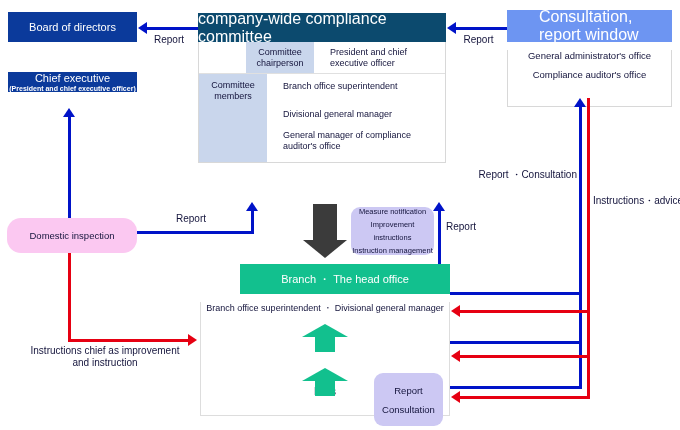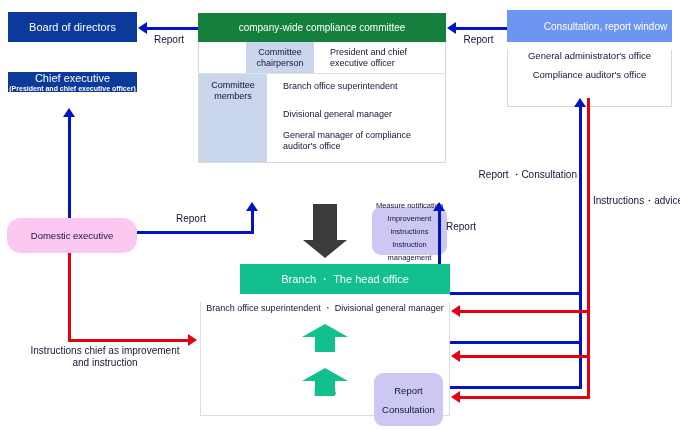--- a/index.html
+++ b/index.html
@@ -6,35 +6,35 @@
   #canvas{
     position:relative;width:680px;height:430px;background:#ffffff;
     font-family:"Liberation Sans", sans-serif;color:#14143c;overflow:hidden;
   }
   .abs{position:absolute;box-sizing:border-box;}
   
   .navybox{background:#0b3a9b;color:#ffffff;display:flex;flex-direction:column;
     align-items:center;justify-content:center;text-align:center;font-size:11px;}
   .navybox .sub{font-size:7px;font-weight:bold;margin-top:1px;}
   
-  .cm-header{background:#15803d;color:#fff;display:flex;align-items:center;
-    justify-content:center;font-size:10px;}
+  .cm-header{background:#0c4a6e;color:#fff;display:flex;align-items:center;
+    justify-content:center;font-size:16px;}
   .cm-table{border:1px solid #d8d8d8;border-top:none;background:#fff;}
   .cm-row{display:flex;border-top:1px solid #e0e0e0;}
   .cm-row:first-child{border-top:none;padding-left:47px;}
   .cm-left{width:64px;background:#c9d6ec;border-right:2px solid #ffffff;
     font-size:9px;display:flex;align-items:center;justify-content:center;
     text-align:center;line-height:11px;padding:2px;}
   .cm-left.top{align-items:flex-start;padding-top:6px;}
   .cm-right{flex:1;font-size:9px;line-height:11px;padding-left:14px;}
   .cm-right p{margin:0;}
   .vcenter{display:flex;flex-direction:column;justify-content:center;}
   
   .cons-header{background:#6d95f2;color:#fff;display:flex;align-items:center;
-    justify-content:center;font-size:10px;padding-left:32px;}
+    justify-content:center;font-size:16px;padding-left:32px;}
   .cons-body{background:#fff;border:1px solid #d8d8d8;border-top:none;
     text-align:center;font-size:9.5px;}
   .cons-body p{margin:8px 0 0 0;}
   
   .pinkbox{background:#fbc8f1;border-radius:14px;display:flex;align-items:center;
     justify-content:center;font-size:9.5px;}
   .purplebox{background:#ccc8f3;border-radius:9px;display:flex;flex-direction:column;
     align-items:center;justify-content:center;text-align:center;}
   .purplebox.small{font-size:7.5px;line-height:13px;}
   .purplebox.med{font-size:9.5px;line-height:19px;}
@@ -107,24 +107,24 @@
 
   <div class="abs" style="left:507px;top:10px;width:165px;">
     <div class="cons-header" style="height:32px;">Consultation, report window</div>
     <div class="cons-body" style="height:56px;">
       <p>General administrator's office</p>
       <p>Compliance auditor's office</p>
     </div>
   </div>
 
   <div class="abs pinkbox" style="left:7px;top:218px;width:130px;height:35px;">
-    <span>Domestic executive</span>
+    <span>Domestic inspection</span>
   </div>
 
-  <div class="abs purplebox small" style="left:351px;top:207px;width:75px;height:48px;margin-left:21px;">
+  <div class="abs purplebox small" style="left:351px;top:207px;width:83px;height:48px;">
     <span>Measure notification</span>
     <span>Improvement instructions</span>
     <span>Instruction management</span>
   </div>
 
   <div class="abs" style="left:200px;top:264px;width:250px;height:143px;">
     <div class="branch-header" style="height:30px;margin-left:40px;">Branch ・ The head office</div>
     <div class="branch-body" style="position:relative;height:113px;">
       <div class="branch-sub">Branch office superintendent ・ Divisional general manager</div>
       <div class="garrow" style="left:101px;top:22px;">

